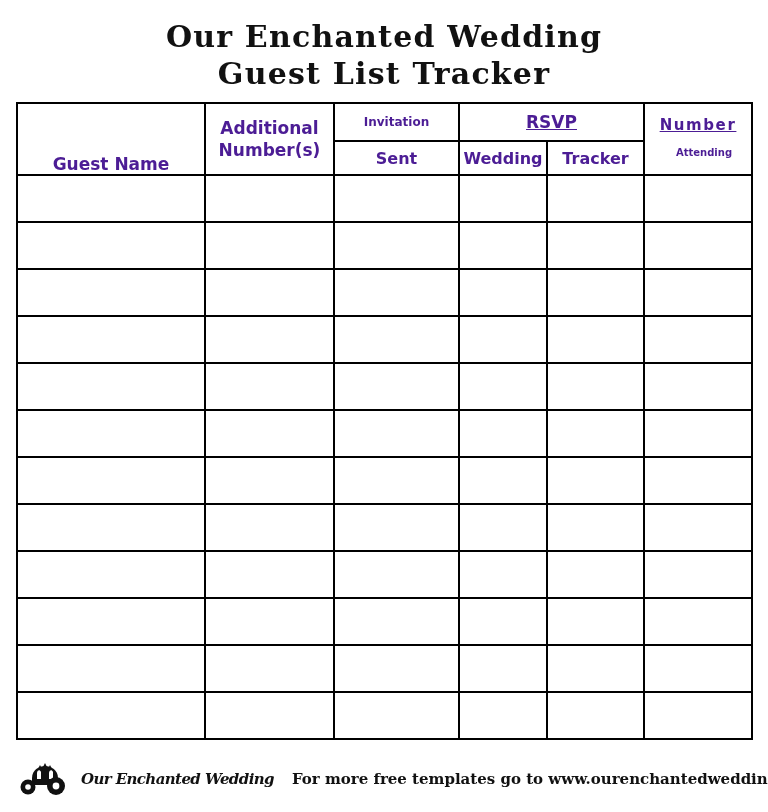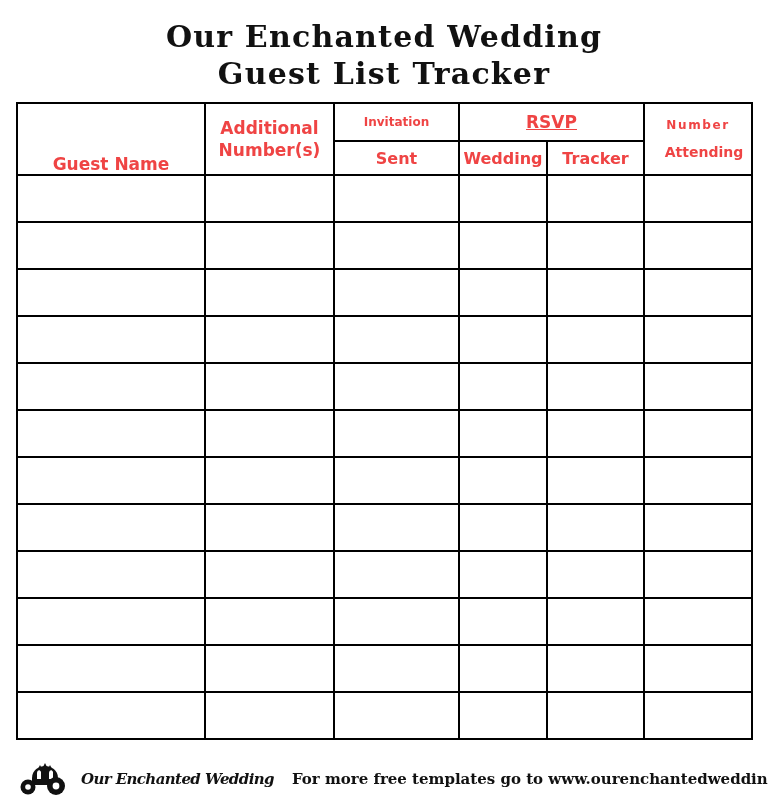--- a/index.html
+++ b/index.html
@@ -49,21 +49,21 @@
   }
   table.tracker td,
   table.tracker th {
     border: 2px solid #000000;
     padding: 0;
     background: #ffffff;
   }
   .hdr {
     font-family: "DejaVu Sans", sans-serif;
     font-weight: bold;
-    color: #ef4444;
+    color: #4c1d95;
     text-align: center;
     white-space: nowrap;
   }
   .h-guest-name {
     font-size: 17px;
     vertical-align: bottom;
     padding-bottom: 6px;
     height: 68px;
     margin-left: 12px;
   }
@@ -87,25 +87,26 @@
   }
   .h-number-attending {
     font-size: 15px;
     vertical-align: middle;
     line-height: 27px;
     height: 68px;
   }
   .h-number-top {
     display: block;
     letter-spacing: 1.6px;
-    font-size: 12px;
+    font-size: 15px;
+    text-decoration: underline;
   }
   .h-number-bot {
     display: block;
-    font-size: 14px;
+    font-size: 10px;
     margin-left: 12px;
   }
   .h-sub {
     font-size: 16px;
     vertical-align: middle;
     height: 32px;
   }
   tr.body-row td {
     height: 45px;
   }

